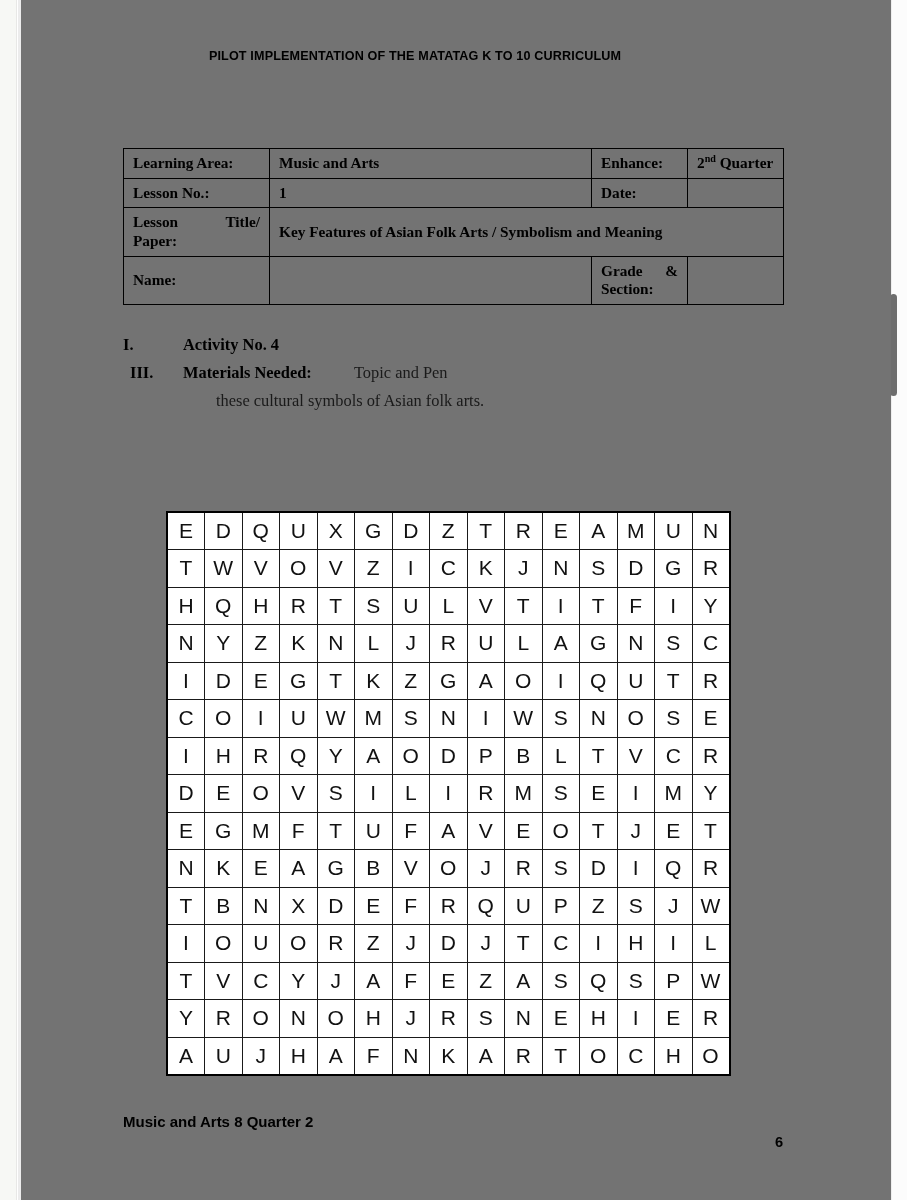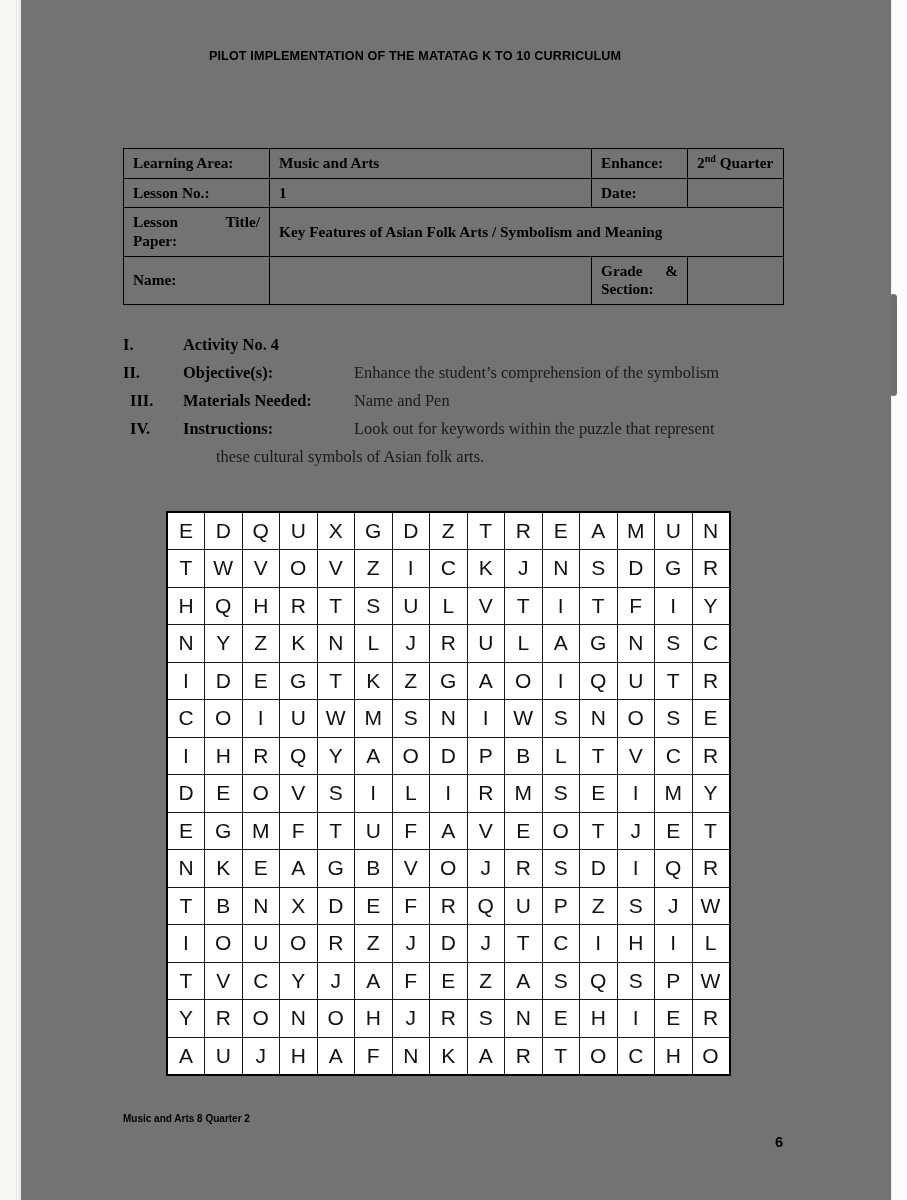--- a/index.html
+++ b/index.html
@@ -195,21 +195,21 @@
     padding: 0;
   }
 
   
   #footer-title {
     position: absolute;
     left: 102px;
     top: 1113px;
     font-family: "Liberation Sans", "DejaVu Sans", sans-serif;
     font-weight: bold;
-    font-size: 10px;
+    font-size: 15px;
     color: #000;
   }
   #footer-page {
     position: absolute;
     left: 735px;
     top: 1134px;
     width: 46px;
     text-align: center;
     font-family: "Liberation Sans", "DejaVu Sans", sans-serif;
     font-weight: bold;
@@ -280,38 +280,28 @@
     </tbody>
   </table>
 
   <div id="activity-list">
 
     <div class="li-row">
       <span class="rn">I.</span>
       <span class="li-label">Activity No. 4</span>
     </div>
 
-    <div class="li-row">
-      <span class="rn">II.</span>
-      <span class="li-label">Objective(s):</span>
-      <span class="li-value">Enhance the student’s comprehension of the symbolism</span>
-    </div>
 
 
     <div class="li-row">
       <span class="rn wide">III.</span>
       <span class="li-label">Materials Needed:</span>
-      <span class="li-value nowrap">Name and Pen</span>
+      <span class="li-value nowrap">Topic and Pen</span>
     </div>
 
-    <div class="li-row">
-      <span class="rn wide">IV.</span>
-      <span class="li-label">Instructions:</span>
-      <span class="li-value">Look out for keywords within the puzzle that represent</span>
-    </div>
 
     <div class="li-row">
       <span class="li-cont-wide">these cultural symbols of Asian folk arts.</span>
     </div>
 
   </div>
 
   <div id="puzzle-wrap">
     <table id="puzzle-grid">
       <tbody id="puzzle-body">

